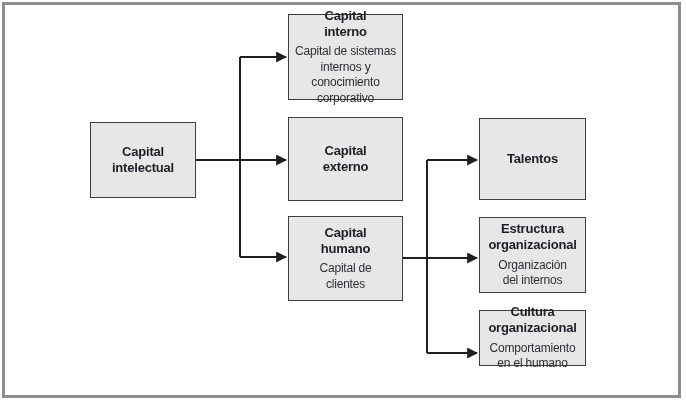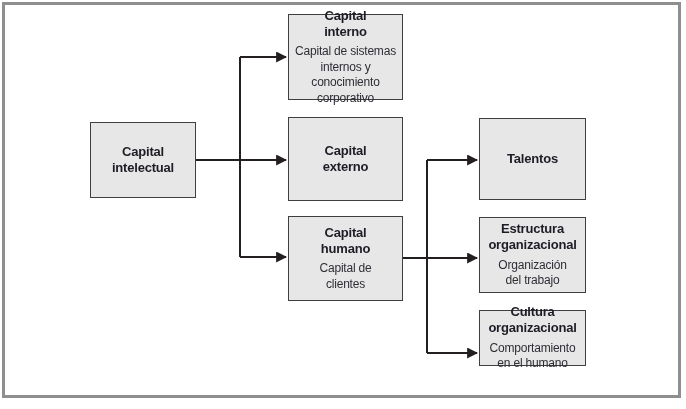--- a/index.html
+++ b/index.html
@@ -108,21 +108,21 @@
   </div>
 
   <div class="node n-talentos">
     <div class="title">Talentos</div>
   </div>
 
   <div class="node n-estructura">
     <div class="title">Estructura
 organizacional</div>
     <div class="subtitle">Organización
-del trabajo</div>
+del internos</div>
   </div>
 
   <div class="node n-cultura">
     <div class="title">Cultura
 organizacional</div>
     <div class="subtitle">Comportamiento
 en el humano</div>
   </div>
 
 </div>

